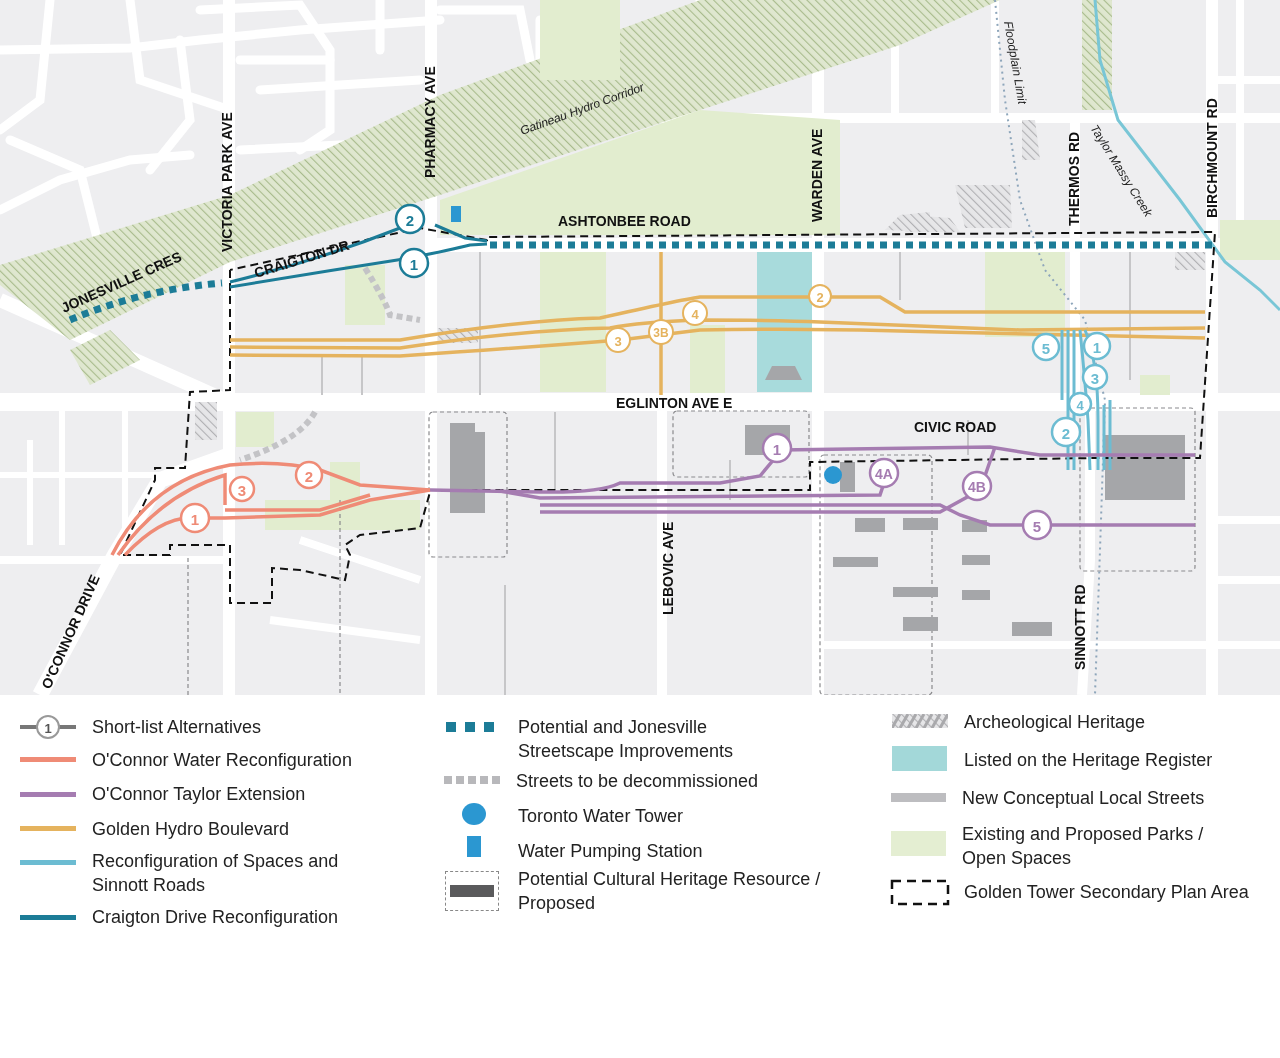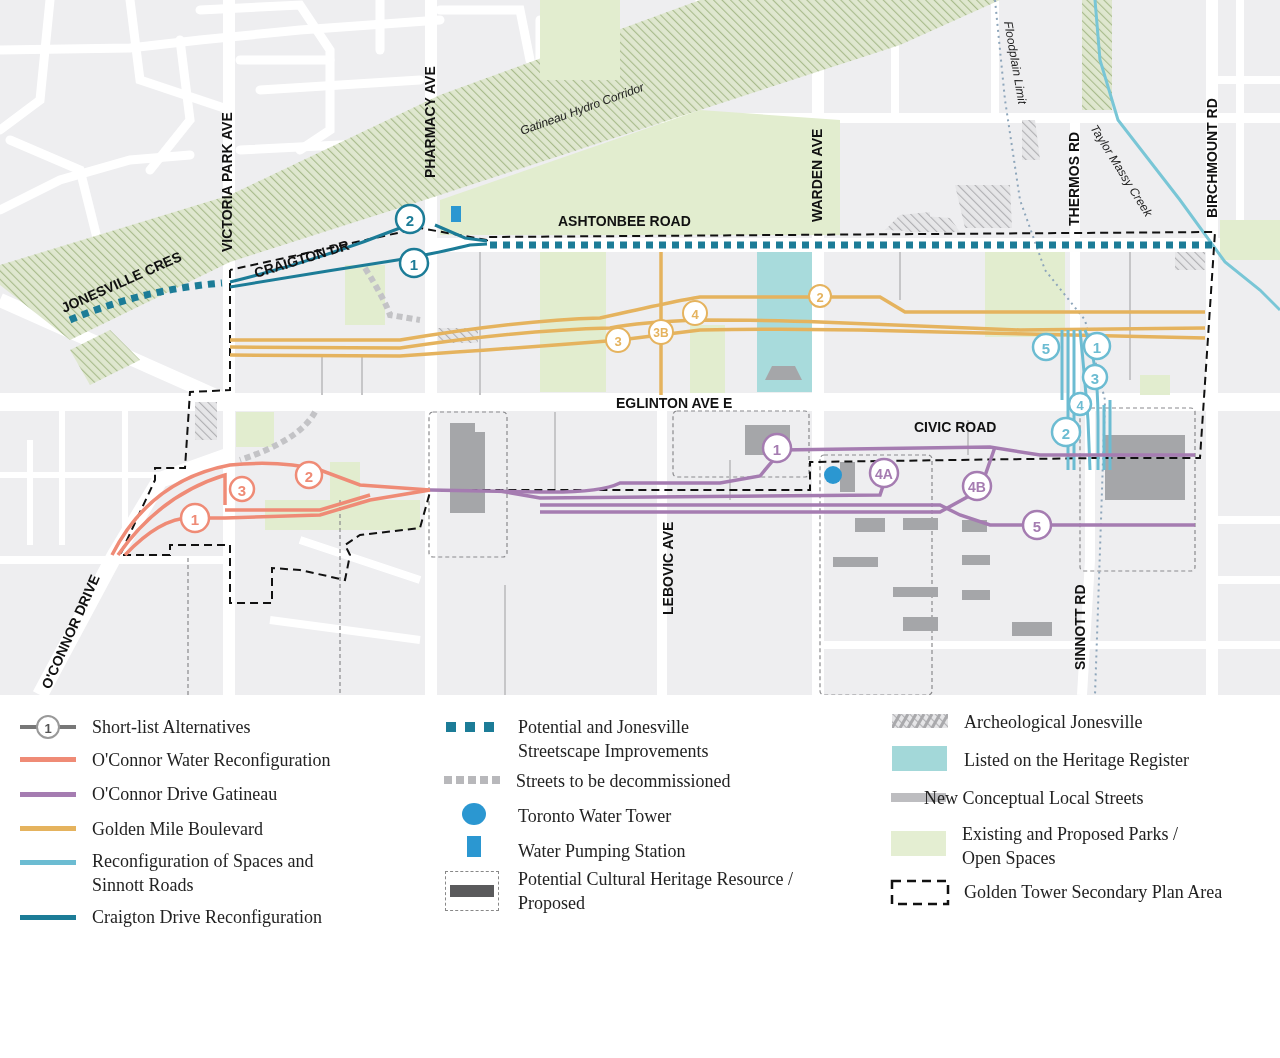--- a/index.html
+++ b/index.html
@@ -3,21 +3,21 @@
 <meta charset="utf-8">
 <style>
   html,body{margin:0;padding:0;background:#fff;}
   body{width:1280px;height:1058px;position:relative;overflow:hidden;font-family:"Liberation Sans",sans-serif;}
   #map{position:absolute;left:0;top:0;width:1280px;height:695px;}
   .lbl{font-family:"Liberation Sans",sans-serif;font-weight:bold;font-size:14px;fill:#111;}
   .lbl-it{font-family:"Liberation Sans",sans-serif;font-style:italic;font-size:12px;fill:#222;}
   .num{font-family:"Liberation Sans",sans-serif;font-weight:bold;font-size:15px;text-anchor:middle;dominant-baseline:central;}
   #legend{position:absolute;left:0;top:700px;width:1280px;height:240px;}
   .lsym{position:absolute;}
-  .ltext{position:absolute;font-size:18px;color:#222;line-height:24px;font-family:Liberation Serif, serif;white-space:nowrap;}
+  .ltext{position:absolute;font-size:18px;color:#222;line-height:24px;font-family:Liberation Sans, sans-serif;white-space:nowrap;}
 </style>
 </head>
 <body>
 
 <svg id="map" viewBox="0 0 1280 695" xmlns="http://www.w3.org/2000/svg">
   <defs>
     <pattern id="hatchG" patternUnits="userSpaceOnUse" width="6" height="6" patternTransform="rotate(-45)">
       <rect width="6" height="6" fill="#dfe7cf"></rect>
       <line x1="0" y1="0" x2="0" y2="6" stroke="#a8bb8c" stroke-width="2.2"></line>
     </pattern>
@@ -283,25 +283,25 @@
       <text x="28" y="14" text-anchor="middle" dominant-baseline="central" font-family="Liberation Sans, sans-serif" font-size="13" font-weight="bold" fill="#555">1</text>
     </svg>
     <span class="ltext" style="left:92px;top:15px">Short-list Alternatives</span>
   </div>
   <div>
     <div class="lsym" style="left:20px;top:57px;width:56px;height:5px;background:#ef8b76"></div>
     <span class="ltext" style="left:92px;top:48px">O'Connor Water Reconfiguration</span>
   </div>
   <div>
     <div class="lsym" style="left:20px;top:92px;width:56px;height:5px;background:#a57cb1"></div>
-    <span class="ltext" style="left:92px;top:82px">O'Connor Drive Gatineau</span>
+    <span class="ltext" style="left:92px;top:82px">O'Connor Taylor Extension</span>
   </div>
   <div>
     <div class="lsym" style="left:20px;top:126px;width:56px;height:5px;background:#e5b35e"></div>
-    <span class="ltext" style="left:92px;top:117px">Golden Mile Boulevard</span>
+    <span class="ltext" style="left:92px;top:117px">Golden Hydro Boulevard</span>
   </div>
   <div>
     <div class="lsym" style="left:20px;top:160px;width:56px;height:5px;background:#6cbcd2"></div>
     <span class="ltext" style="left:92px;top:149px">Reconfiguration of Spaces and</span>
     <span class="ltext" style="left:92px;top:173px">Sinnott Roads</span>
   </div>
   <div>
     <div class="lsym" style="left:20px;top:215px;width:56px;height:5px;background:#1c7c97"></div>
     <span class="ltext" style="left:92px;top:205px">Craigton Drive Reconfiguration</span>
   </div>
@@ -343,29 +343,29 @@
       <g stroke="#a9a9ac" stroke-width="3">
         <line x1="0" y1="14" x2="8" y2="0"></line>
           <line x1="8" y1="14" x2="16" y2="0"></line>
           <line x1="16" y1="14" x2="24" y2="0"></line>
           <line x1="24" y1="14" x2="32" y2="0"></line>
           <line x1="32" y1="14" x2="40" y2="0"></line>
           <line x1="40" y1="14" x2="48" y2="0"></line>
           <line x1="48" y1="14" x2="56" y2="0"></line>
       </g>
     </svg>
-    <span class="ltext" style="left:964px;top:10px">Archeological Jonesville</span>
+    <span class="ltext" style="left:964px;top:10px">Archeological Heritage</span>
   </div>
   <div>
     <div class="lsym" style="left:892px;top:46px;width:55px;height:25px;background:#a3d8d9"></div>
     <span class="ltext" style="left:964px;top:48px">Listed on the Heritage Register</span>
   </div>
   <div>
     <div class="lsym" style="left:891px;top:93px;width:55px;height:9px;background:#bdbdc0"></div>
-    <span class="ltext" style="left:924px;top:86px">New Conceptual Local Streets</span>
+    <span class="ltext" style="left:962px;top:86px">New Conceptual Local Streets</span>
   </div>
   <div>
     <div class="lsym" style="left:891px;top:131px;width:55px;height:25px;background:#e4eed2"></div>
     <span class="ltext" style="left:962px;top:122px">Existing and Proposed Parks /</span>
     <span class="ltext" style="left:962px;top:146px">Open Spaces</span>
   </div>
   <div>
     <svg class="lsym" style="left:890px;top:179px" width="60" height="27">
       <rect x="2" y="2" width="56" height="23" fill="none" stroke="#111" stroke-width="2.5" stroke-dasharray="9 6"></rect>
     </svg>

